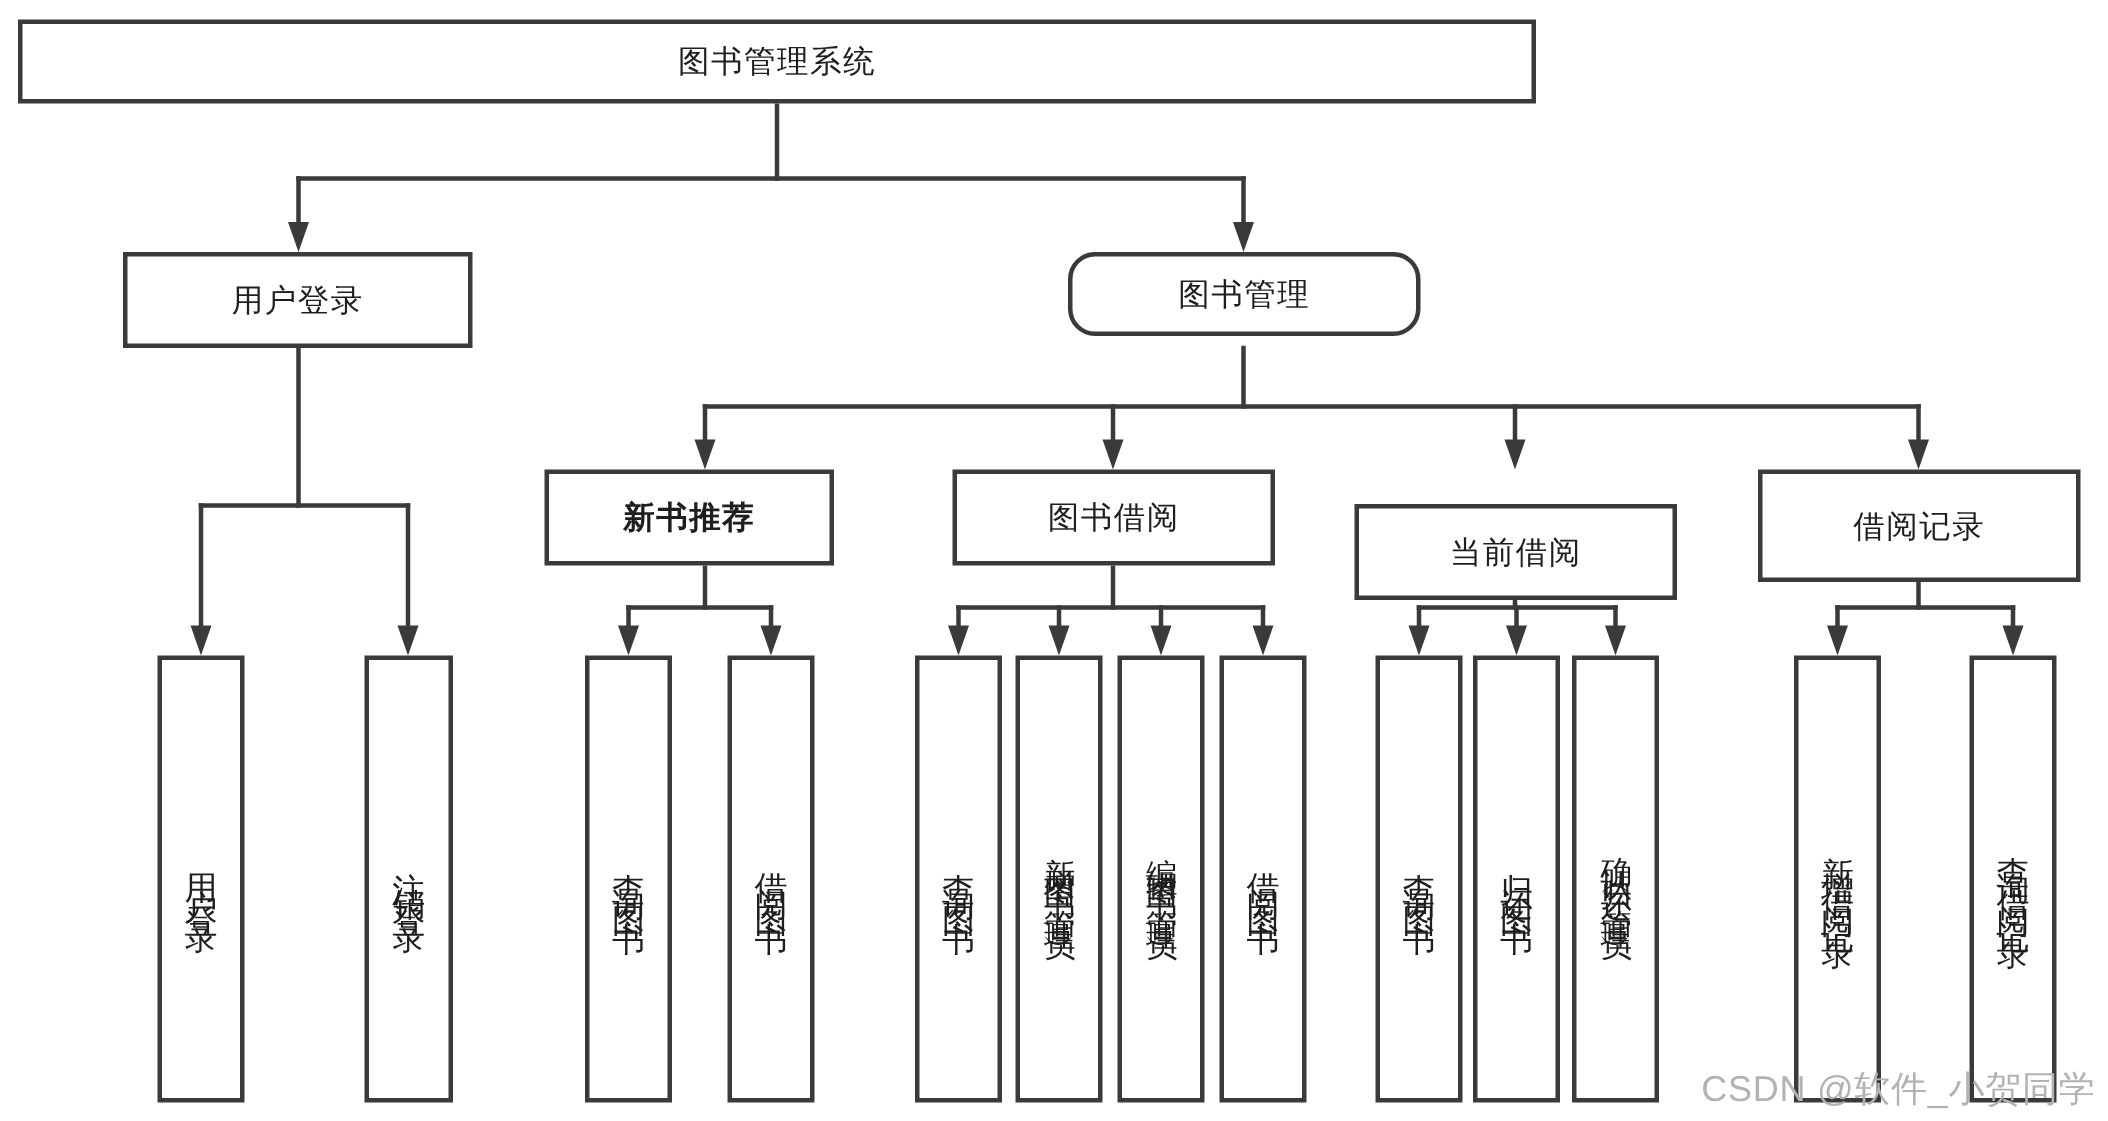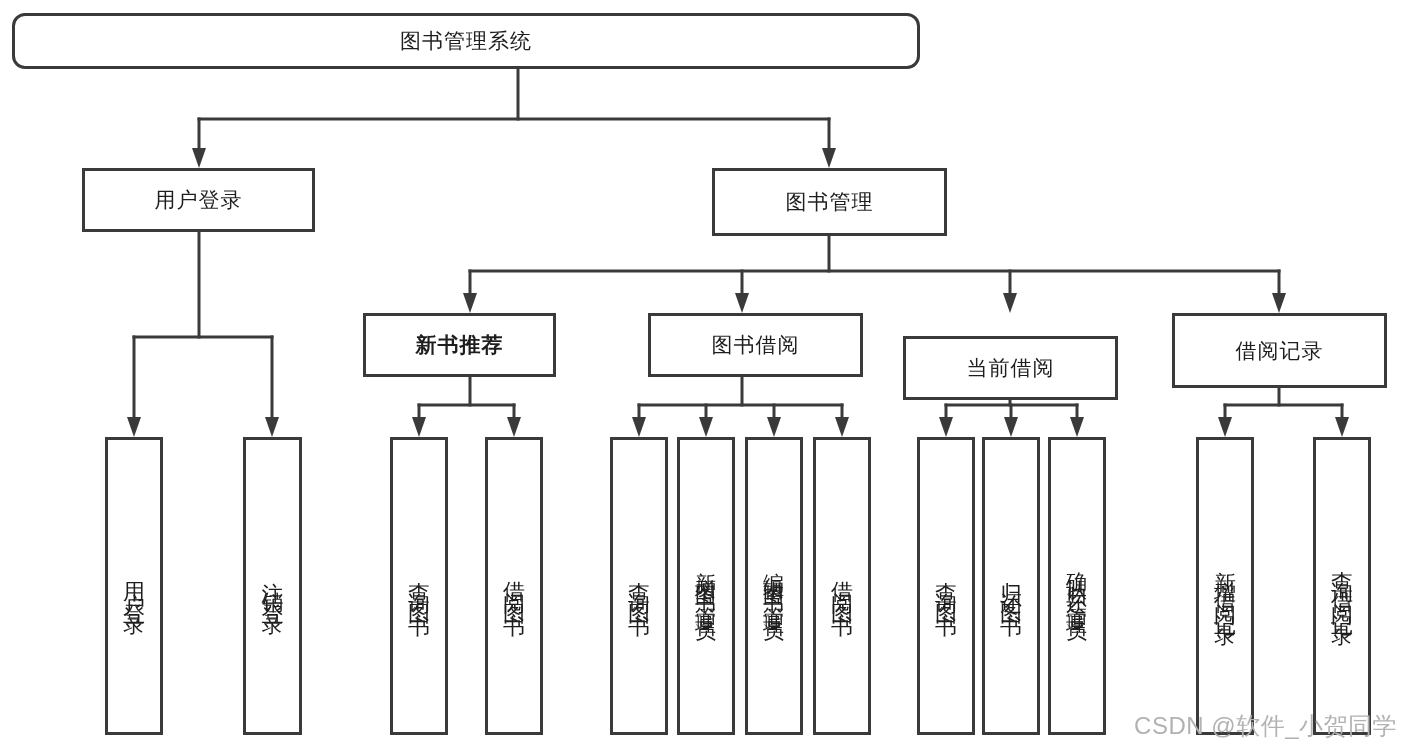--- a/index.html
+++ b/index.html
@@ -124,35 +124,35 @@
     <polygon class="ah" points="1070,417 1084,417 1077,437"></polygon>
 
     <line class="ln" x1="1279" y1="377" x2="1279" y2="405"></line>
     <line class="ln" x1="1225" y1="405" x2="1342" y2="405"></line>
     <line class="ln" x1="1225" y1="405" x2="1225" y2="421"></line>
     <line class="ln" x1="1342" y1="405" x2="1342" y2="421"></line>
     <polygon class="ah" points="1218,417 1232,417 1225,437"></polygon>
     <polygon class="ah" points="1335,417 1349,417 1342,437"></polygon>
   </svg>
 
-  <div class="box" style="left:12px; top:13px; width:908px; height:56px;border-radius:13px;">
+  <div class="box" style="left:12px; top:13px; width:1012px; height:56px;">
     <span>图书管理系统</span>
   </div>
 
   <div class="box" style="left:82px; top:168px; width:233px; height:64px;">
     <span>用户登录</span>
   </div>
-  <div class="box" style="left:712px; top:168px; width:235px; height:68px;">
+  <div class="box" style="left:712px; top:168px; width:235px; height:56px;border-radius:18px;">
     <span>图书管理</span>
   </div>
 
   <div class="box" style="left:363px; top:313px; width:193px; height:64px;font-weight:bold;">
     <span>新书推荐</span>
   </div>
-  <div class="box" style="left:648px; top:313px; width:215px; height:64px;">
+  <div class="box" style="left:635px; top:313px; width:215px; height:64px;">
     <span>图书借阅</span>
   </div>
   <div class="box" style="left:903px; top:313px; width:215px; height:64px;margin-top:23px;">
     <span>当前借阅</span>
   </div>
   <div class="box" style="left:1172px; top:313px; width:215px; height:75px;">
     <span>借阅记录</span>
   </div>
 
   <div class="vbox" style="left:105px; top:437px; width:58px; height:298px;">

